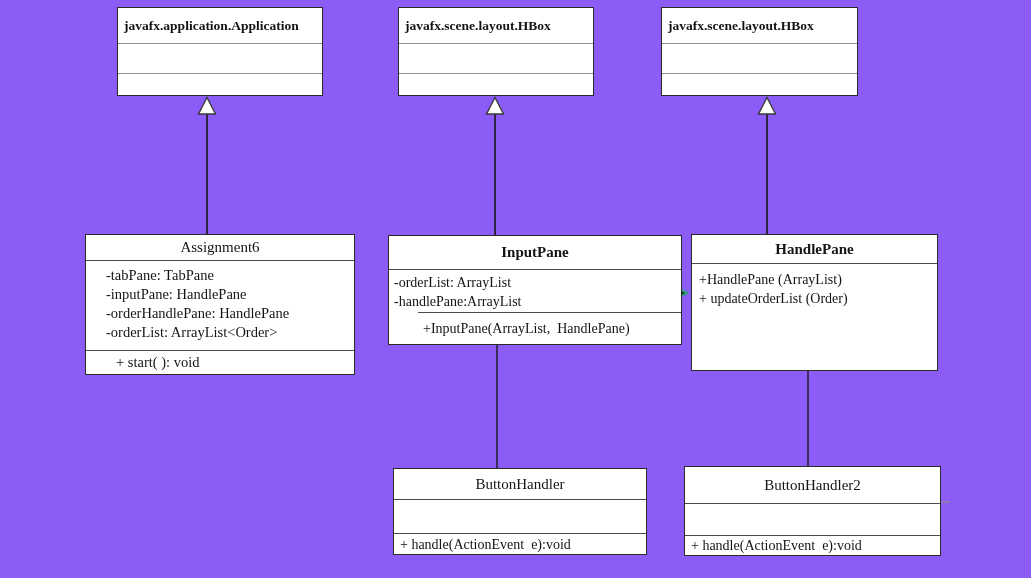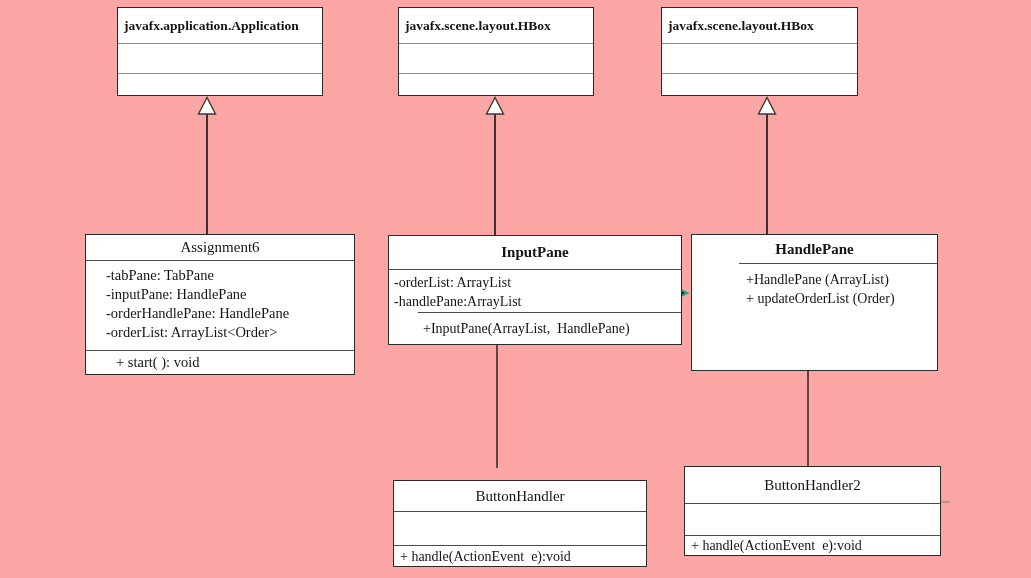--- a/index.html
+++ b/index.html
@@ -1,20 +1,20 @@
 <!DOCTYPE html>
 <html><head>
 <meta charset="utf-8">
 <style>
   html, body { margin: 0; padding: 0; background: #ffffff; }
   #canvas {
     position: relative;
     width: 1031px;
     height: 578px;
-    background: #fca5a5;
+    background: #8b5cf6;
     font-family: "Liberation Serif", serif;
     color: #141414;
     overflow: hidden;
   }
   #connectors {
     position: absolute;
     left: 0; top: 0;
     width: 1031px; height: 578px;
     pointer-events: none;
   }
@@ -55,23 +55,23 @@
   #cls-assignment6 .methods { display: flex; align-items: center; padding-left: 30px; }
 
   #cls-inputpane    { left: 388px; top: 235px; width: 294px; height: 110px; }
   #cls-inputpane .title { height: 33px; }
   #cls-inputpane .attrs { height: 43px; padding: 3px 0 0 5px; }
   #cls-inputpane .methods { padding: 6px 0 0 5px; margin-left: 29px; }
 
   #cls-handlepane   { left: 691px; top: 234px; width: 247px; height: 137px; }
   #cls-handlepane .title { height: 28px; }
   #cls-handlepane .attrs { height: 51px; padding: 5px 0 0 7px; }
-  #cls-handlepane .methods { padding: 6px 0 0 7px; margin-left: 47px; }
+  #cls-handlepane .methods { padding: 6px 0 0 7px; }
 
-  #cls-buttonhandler  { left: 393px; top: 480px; width: 254px; height: 87px; }
+  #cls-buttonhandler  { left: 393px; top: 468px; width: 254px; height: 87px; }
   #cls-buttonhandler .title { height: 30px; }
   #cls-buttonhandler .attrs { height: 34px; }
   #cls-buttonhandler .methods { display: flex; align-items: center; padding-left: 6px; }
 
   #cls-buttonhandler2 { left: 684px; top: 466px; width: 257px; height: 90px; }
   #cls-buttonhandler2 .title { height: 36px; }
   #cls-buttonhandler2 .attrs { height: 32px; }
   #cls-buttonhandler2 .methods { display: flex; align-items: center; padding-left: 6px; }
 
   .conn-line { stroke: #1c1c1c; stroke-width: 1.7; }

